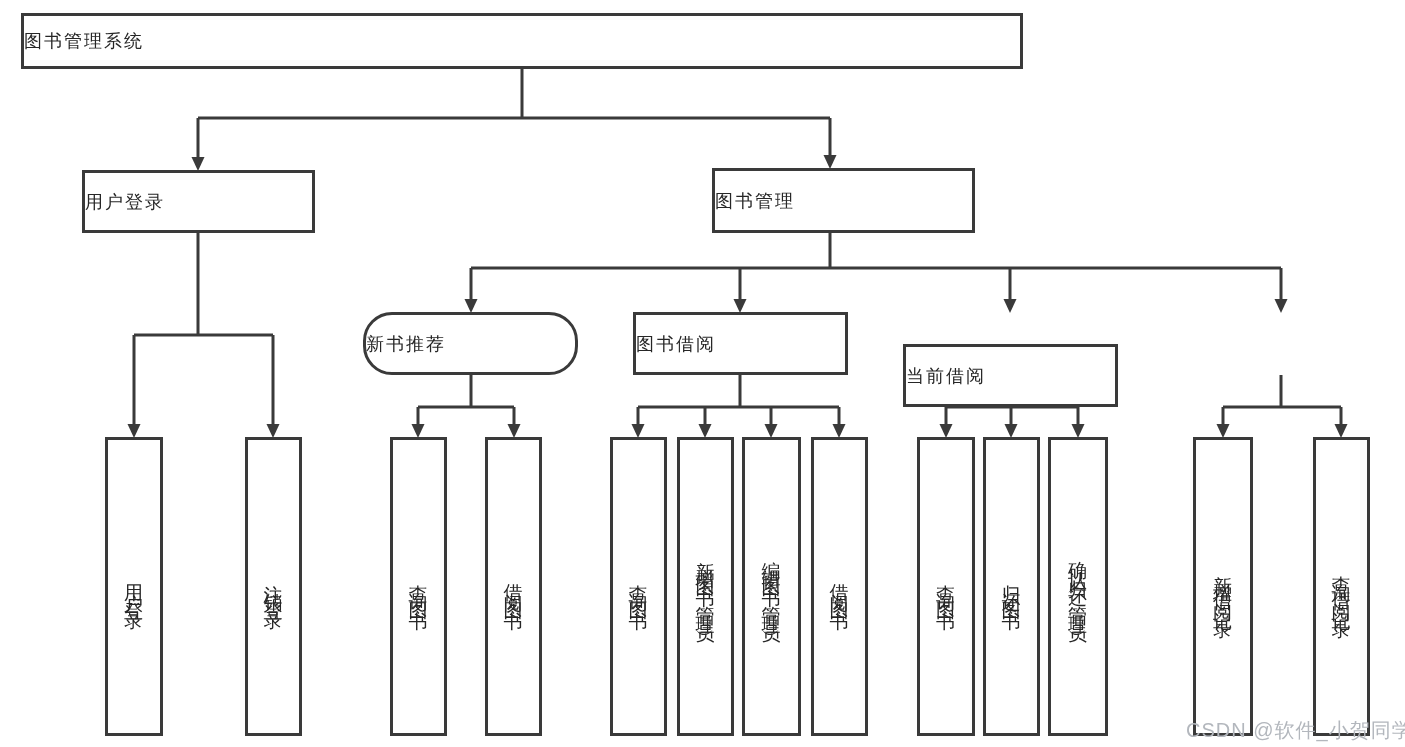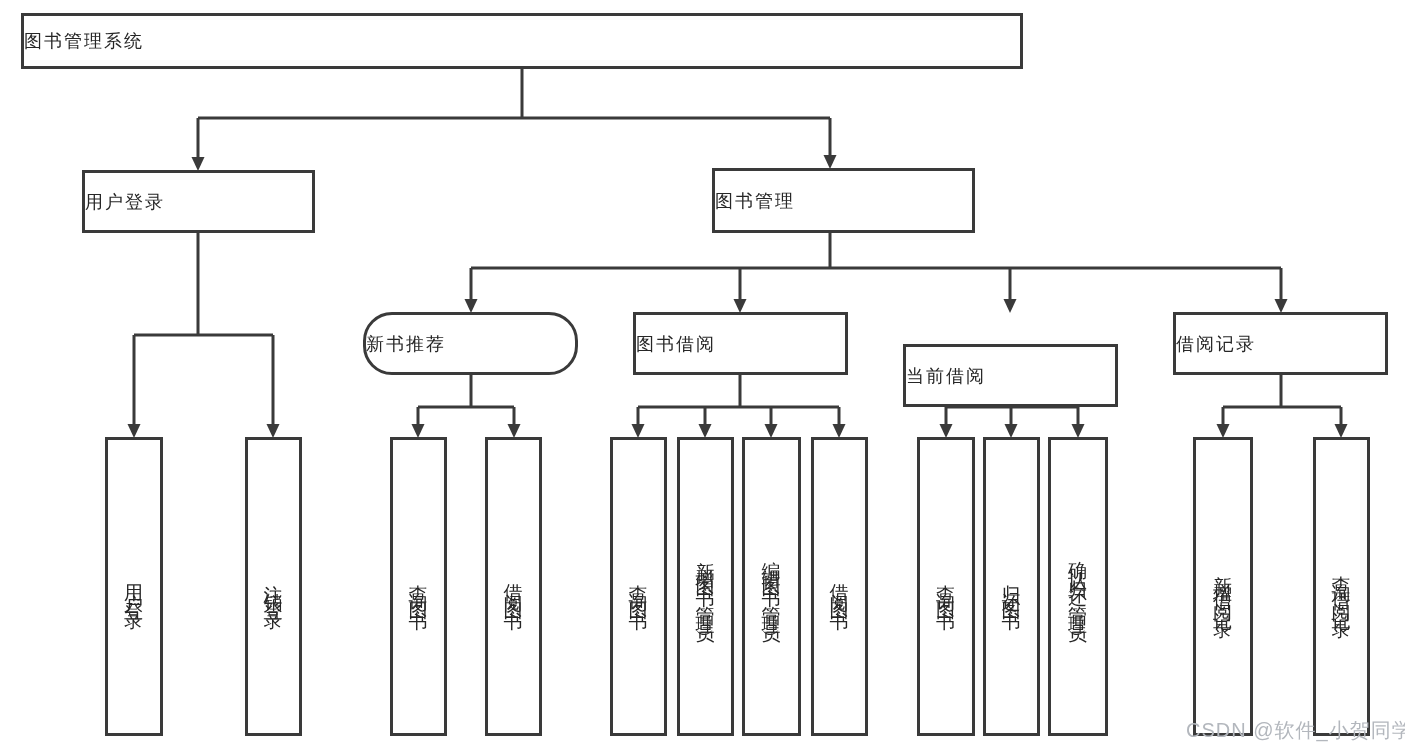--- a/index.html
+++ b/index.html
@@ -135,23 +135,20 @@
 
   <div class="box" style="left:363px; top:312px; width:215px; height:63px;border-radius:29px;">
     <span>新书推荐</span>
   </div>
   <div class="box" style="left:633px; top:312px; width:215px; height:63px;">
     <span>图书借阅</span>
   </div>
   <div class="box" style="left:903px; top:312px; width:215px; height:63px;margin-top:32px;">
     <span>当前借阅</span>
   </div>
-  <div class="box" style="left:1173px; top:312px; width:215px; height:63px;">
-    <span>借阅记录</span>
-  </div>
 
   <div class="leaf" style="left:105px; top:437px; width:58px; height:299px;">
     <span class="vtext">用户登录</span>
   </div>
   <div class="leaf" style="left:245px; top:437px; width:57px; height:299px;">
     <span class="vtext">注销登录</span>
   </div>
 
   <div class="leaf" style="left:390px; top:437px; width:57px; height:299px;">
     <span class="vtext">查询图书</span>

